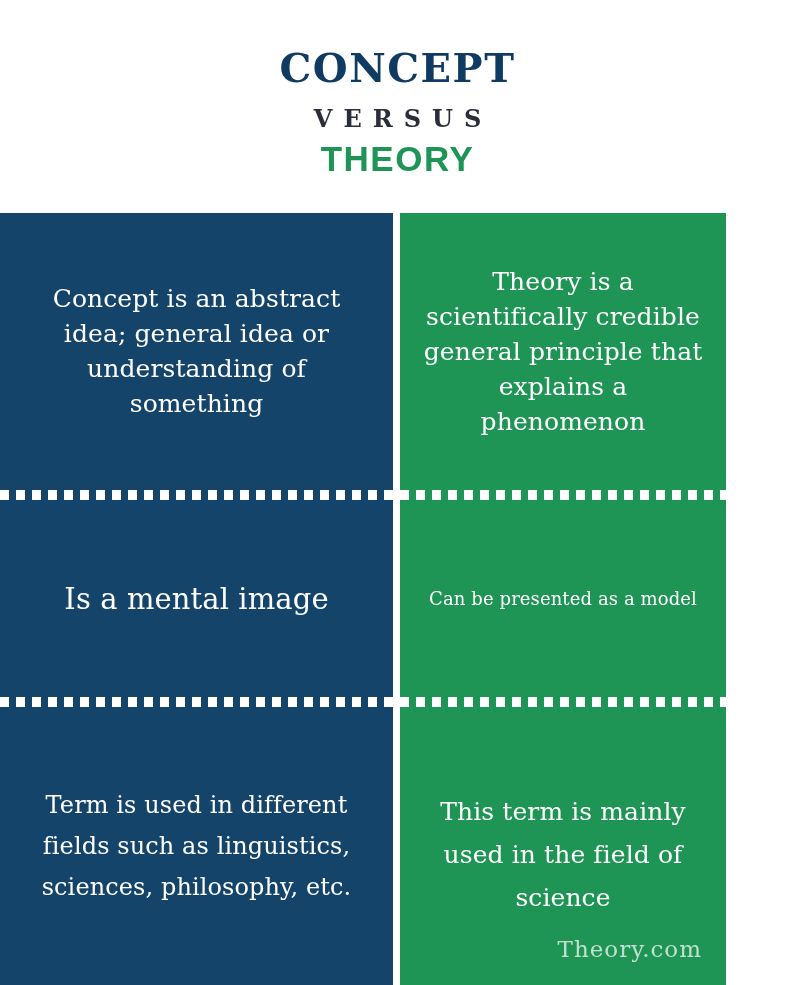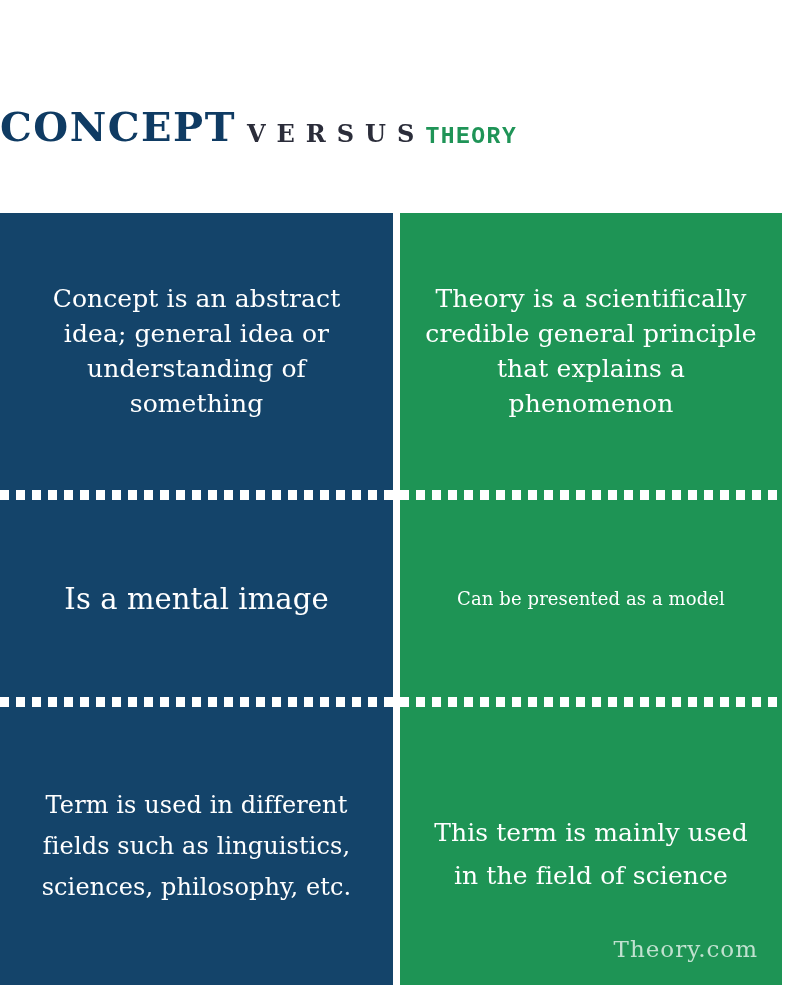--- a/index.html
+++ b/index.html
@@ -20,25 +20,26 @@
     position: relative;
     width: 795px;
     height: 985px;
     background: #ffffff;
   }
 
   
   .header {
     position: absolute;
     left: 0;
-    top: 4px;
+    top: 12px;
     width: 795px;
     height: 213px;
     background: #ffffff;
     display: flex;
+    flex-direction: column;
     align-items: center;
     justify-content: flex-start;
     padding-top: 33px;
   }
 
   .title-primary {
     font-family: "DejaVu Serif", "Liberation Serif", serif;
     font-weight: bold;
     font-size: 40px;
     line-height: 46px;
@@ -55,28 +56,28 @@
     line-height: 30px;
     letter-spacing: 11px;
     text-indent: 11px;
     color: #2b2d3a;
     text-align: center;
     margin-top: 13px;
     white-space: nowrap;
   }
 
   .title-secondary {
-    font-family: Liberation Mono, monospace;
+    font-family: Liberation Sans, sans-serif;
     font-weight: bold;
-    font-size: 23px;
+    font-size: 35px;
     line-height: 42px;
     letter-spacing: 1.5px;
     color: #1f9457;
     text-align: center;
-    margin-top: 20px;
+    margin-top: 4px;
     white-space: nowrap;
   }
 
   
   .compare-body {
     position: absolute;
     left: 0;
     top: 213px;
     width: 795px;
     height: 772px;
@@ -96,21 +97,21 @@
     background: #14446a;
   }
 
   .column-gutter {
     width: 7px;
     height: 772px;
     background: #ffffff;
   }
 
   .column-right {
-    width: 382px;
+    width: 326px;
     background: #1e9455;
   }
 
   .cell {
     position: relative;
     display: flex;
     align-items: center;
     justify-content: center;
     padding: 4px 22px;
   }

